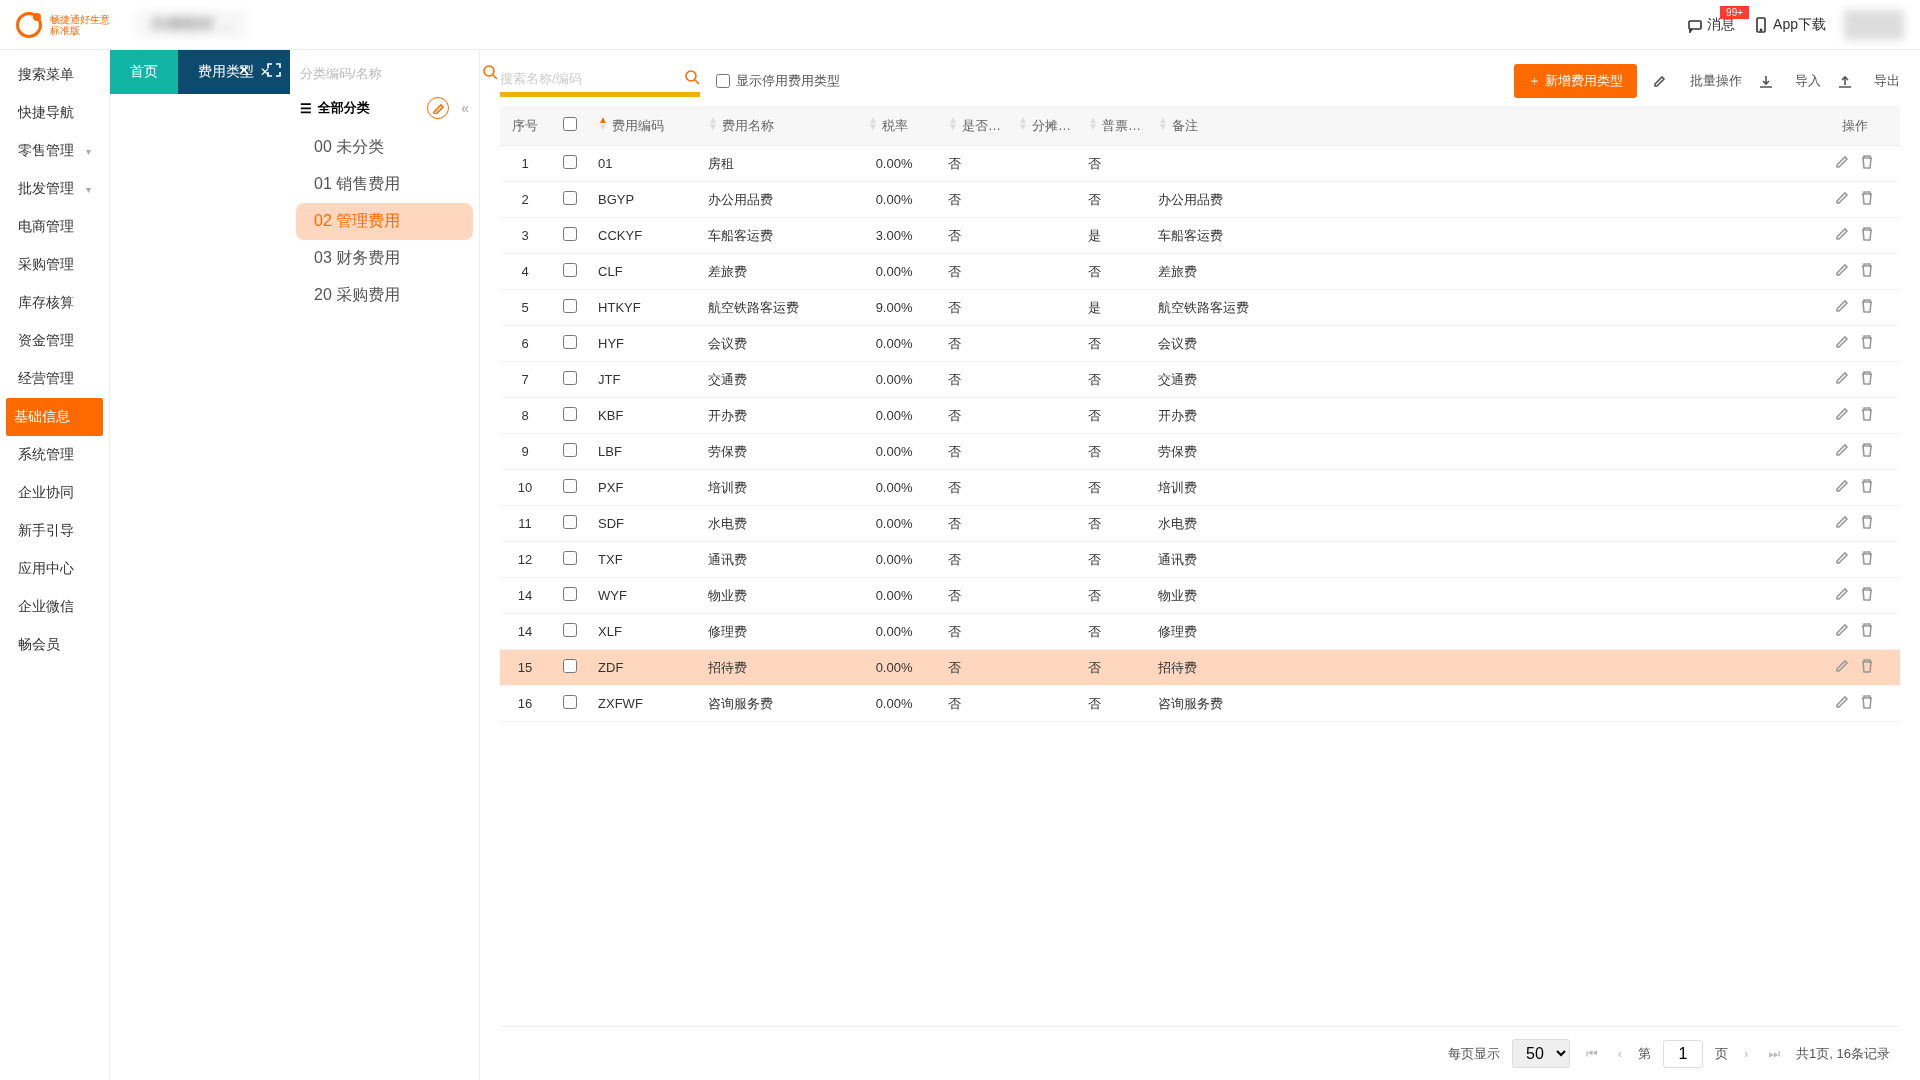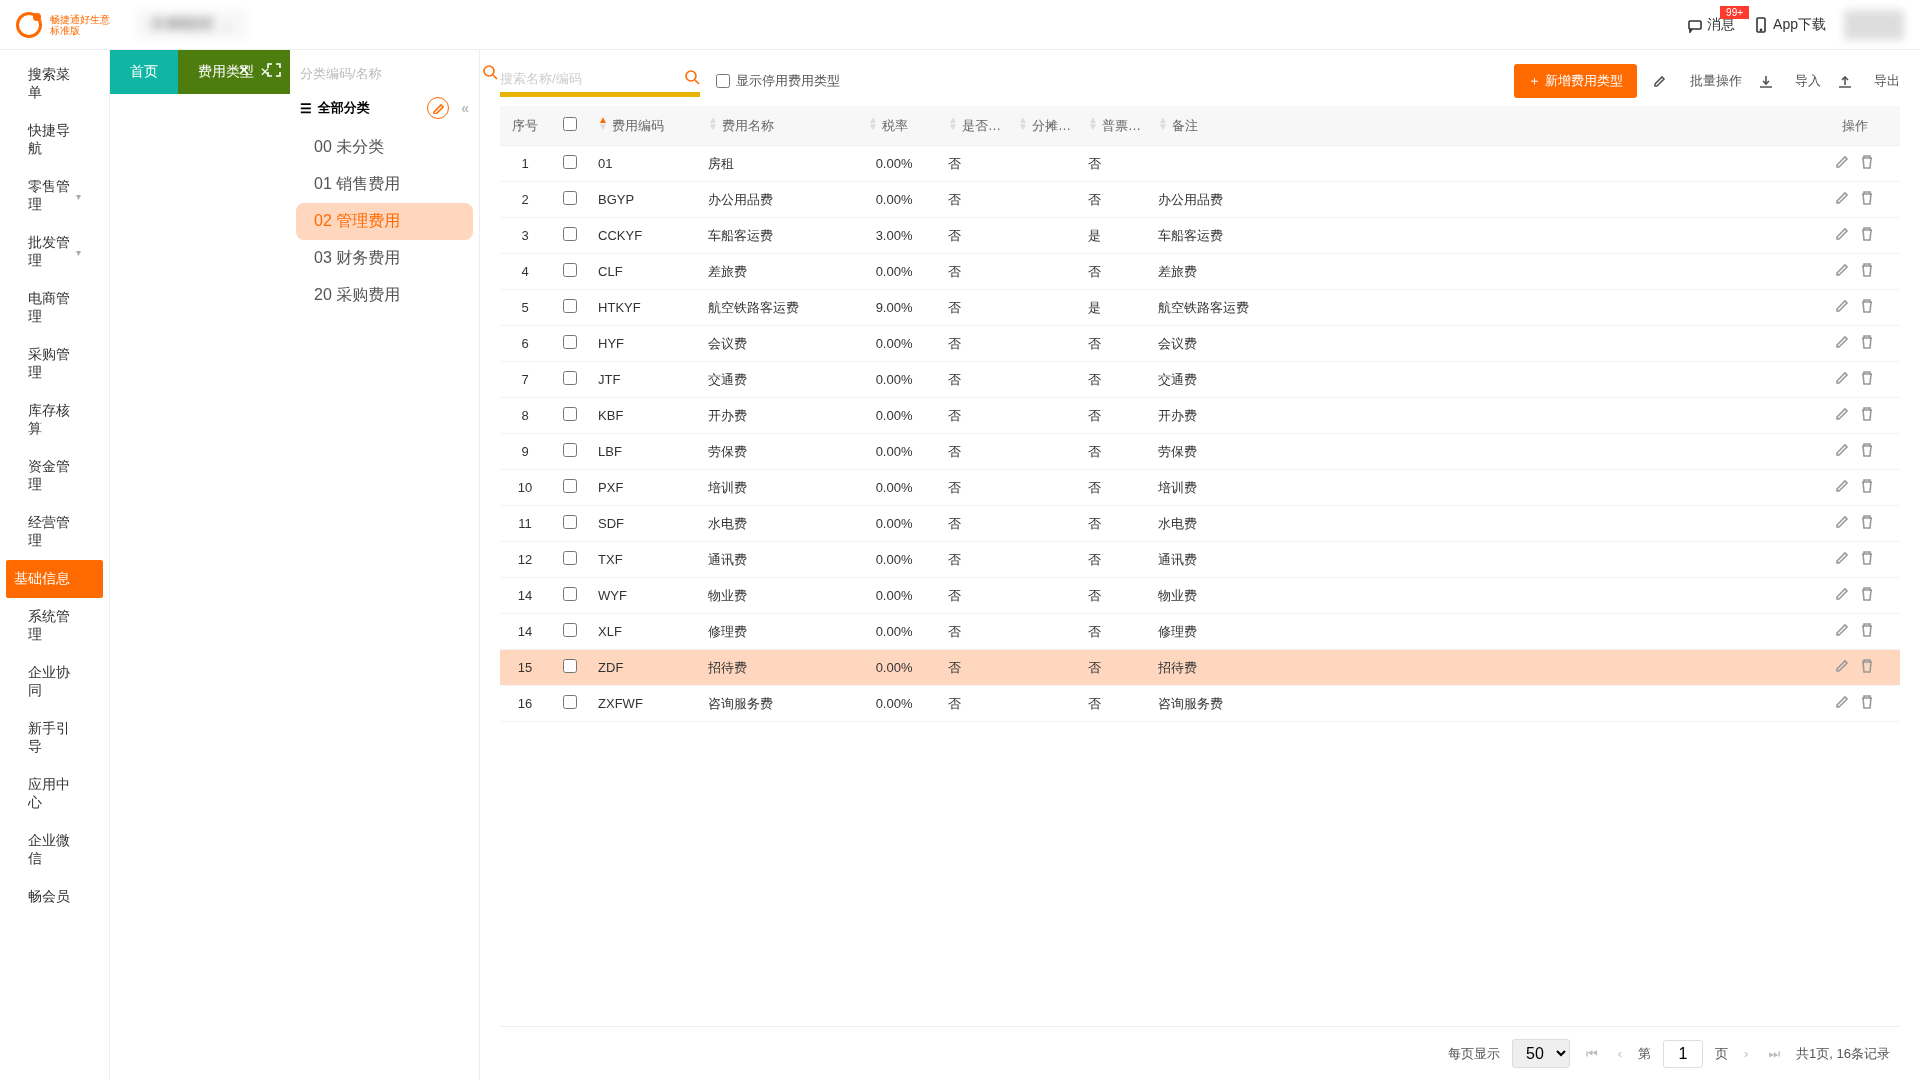--- a/index.html
+++ b/index.html
@@ -14,28 +14,28 @@
 .topbar .org { margin-left: 20px; display: flex; align-items: center; gap: 6px; color: #666; font-size: 16px; background: #f7f7f7; border-radius: 4px; padding: 4px 14px; filter: blur(4px); }
 .topbar .org .chev { color: #bbb; }
 .topbar .spacer { flex: 1; }
 .topbar .tbtn { display: flex; align-items: center; gap: 4px; margin-left: 18px; color: #333; font-size: 14px; position: relative; }
 .topbar .badge { position: absolute; top: -10px; right: -14px; background: #ff3b30; color: #fff; font-size: 10px; border-radius: 0; padding: 1px 6px; }
 .topbar .avatar { width: 60px; height: 30px; background: #ddd; margin-left: 18px; border-radius: 3px; filter: blur(4px); }
 
 .shell { display: flex; height: calc(100% - 50px); }
 
 .sidenav { width: 110px; background: #fff; border-right: 1px solid #eee; display: flex; flex-direction: column; padding-top: 6px; font-size: 14px; }
-.sidenav .nitem { padding: 10px 28px; color: #333; display: flex; align-items: center; justify-content: space-between; cursor: pointer; }
+.sidenav .nitem { padding: 10px 18px; color: #333; display: flex; align-items: center; justify-content: space-between; cursor: pointer; }
 .sidenav .nitem .caret { color: #aaa; font-size: 10px; }
 .sidenav .nitem.active { background: #ff6a00; color: #fff; border-radius: 2px; margin: 0 6px; padding: 10px 8px; }
 
 .main { flex: 1; display: flex; flex-direction: row; }
 .tabbar { height: 44px; background: #11b5a3; display: flex; align-items: stretch; color: #fff; position: relative; }
 .tabbar .tab { padding: 0 20px; display: flex; align-items: center; gap: 6px; font-size: 14px; cursor: pointer; }
-.tabbar .tab.active { background: #4d7c0f; }
+.tabbar .tab.active { background: #0c4a6e; }
 .tabbar .tab .closex { font-size: 12px; }
 .tabbar .rgicons { position: absolute; right: 8px; top: 0; bottom: 0; display: flex; align-items: center; gap: 14px; }
 .tabbar .rgicons span { cursor: pointer; }
 
 .content { flex: 1; display: flex; background: #fff; }
 
 .catcol { width: 190px; border-right: 1px solid #eee; padding: 10px 0 0 0; position: relative; }
 .catcol .search { padding: 0 10px; display: flex; align-items: center; gap: 6px; }
 .catcol .search input { flex: 1; border: none; outline: none; font-size: 13px; color: #333; padding: 6px 0; }
 .catcol .search input::placeholder { color: #bbb; }

